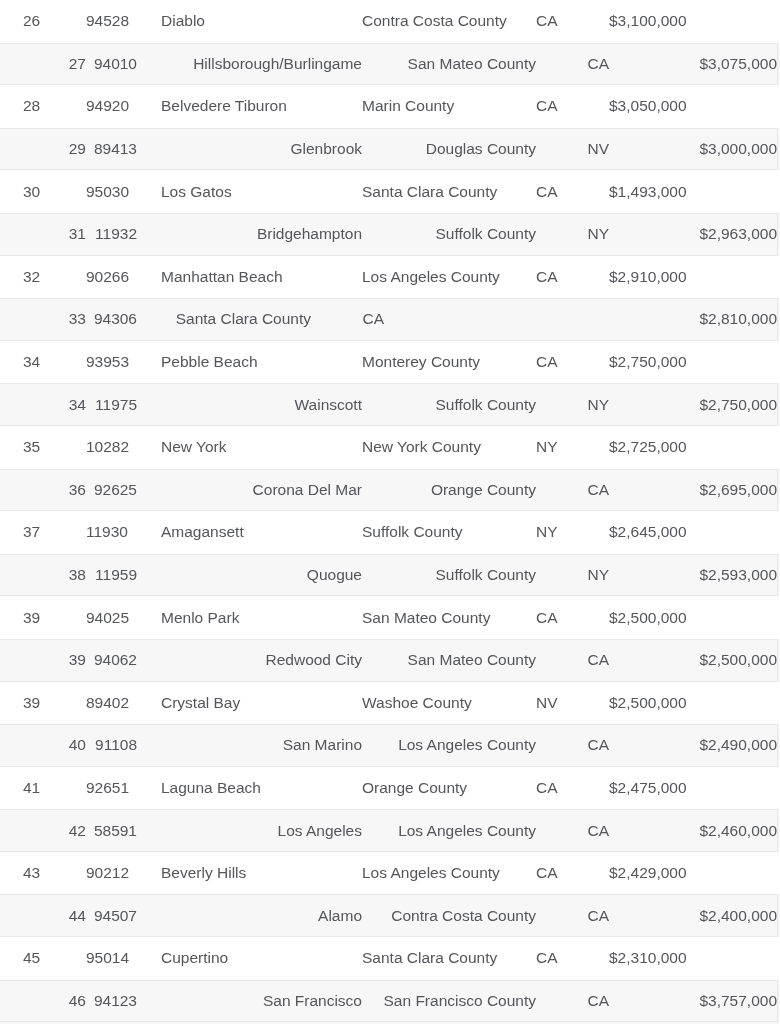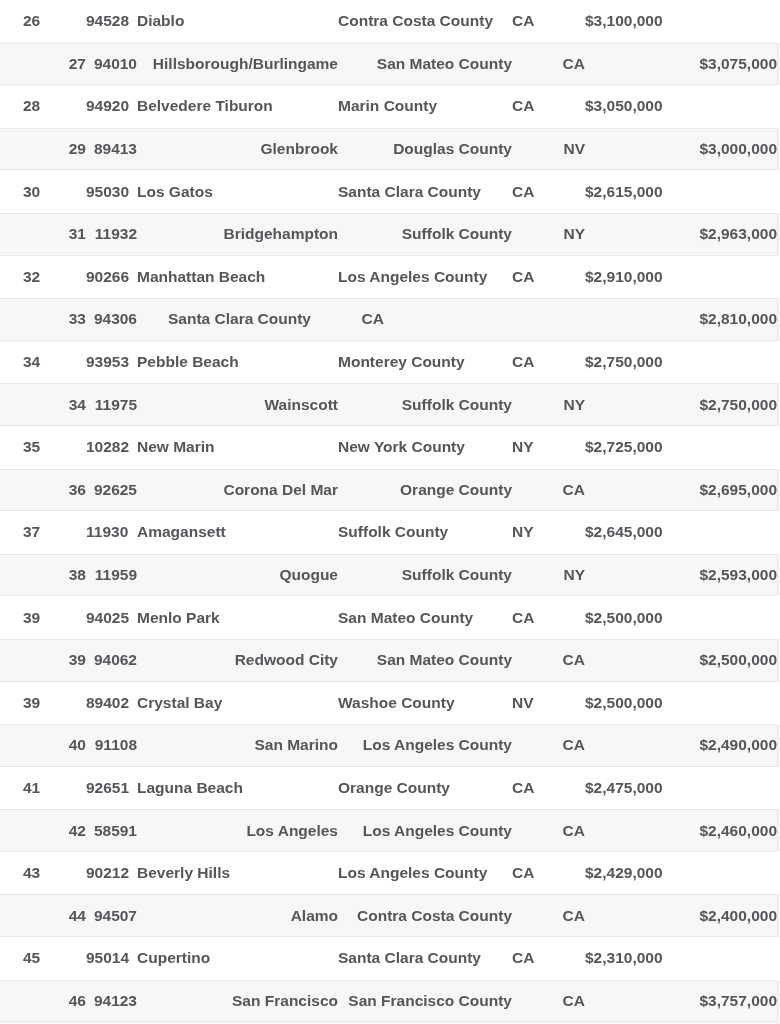--- a/index.html
+++ b/index.html
@@ -15,21 +15,20 @@
     font-family:"Liberation Sans","DejaVu Sans",sans-serif;
     font-size:15.5px;
     color:var(--text);
   }
   .table{
     width:780px;
     height:1024px;
     display:flex;
     flex-direction:column;
     background:transparent;
-    font-weight:bold;
   }
   .row{
     flex:0 0 42.6px;
     height:42.6px;
     width:780px;
     display:flex;
     align-items:center;
     background:var(--bg);
   }
   .row.striped{
@@ -38,21 +37,21 @@
     border:1px solid var(--border);
     border-left:none;
     text-align:right;
   }
   .cell{
     white-space:nowrap;
     overflow:hidden;
   }
   .cell-rank  {width:86px;  padding-left:23px;}
   .cell-zip   {width:51px;}
-  .cell-city  {width:201px;}
+  .cell-city  {width:201px;margin-left:24px;}
   .cell-county{width:174px;}
   .cell-state {width:73px;}
   .cell-price {flex:1;}
 </style>
 </head>
 <body>
 
 <div class="table">
     <div class="row">
       <div class="cell cell-rank">26</div>
@@ -85,21 +84,21 @@
       <div class="cell cell-county">Douglas County</div>
       <div class="cell cell-state">NV</div>
       <div class="cell cell-price">$3,000,000</div>
     </div>
     <div class="row">
       <div class="cell cell-rank">30</div>
       <div class="cell cell-zip">95030</div>
       <div class="cell cell-city">Los Gatos</div>
       <div class="cell cell-county">Santa Clara County</div>
       <div class="cell cell-state">CA</div>
-      <div class="cell cell-price">$2,615,000</div>
+      <div class="cell cell-price">$1,493,000</div>
     </div>
     <div class="row striped">
       <div class="cell cell-rank">31</div>
       <div class="cell cell-zip">11932</div>
       <div class="cell cell-city">Bridgehampton</div>
       <div class="cell cell-county">Suffolk County</div>
       <div class="cell cell-state">NY</div>
       <div class="cell cell-price">$2,963,000</div>
     </div>
     <div class="row">
@@ -129,21 +128,21 @@
       <div class="cell cell-rank">34</div>
       <div class="cell cell-zip">11975</div>
       <div class="cell cell-city">Wainscott</div>
       <div class="cell cell-county">Suffolk County</div>
       <div class="cell cell-state">NY</div>
       <div class="cell cell-price">$2,750,000</div>
     </div>
     <div class="row">
       <div class="cell cell-rank">35</div>
       <div class="cell cell-zip">10282</div>
-      <div class="cell cell-city">New Marin</div>
+      <div class="cell cell-city">New York</div>
       <div class="cell cell-county">New York County</div>
       <div class="cell cell-state">NY</div>
       <div class="cell cell-price">$2,725,000</div>
     </div>
     <div class="row striped">
       <div class="cell cell-rank">36</div>
       <div class="cell cell-zip">92625</div>
       <div class="cell cell-city">Corona Del Mar</div>
       <div class="cell cell-county">Orange County</div>
       <div class="cell cell-state">CA</div>

